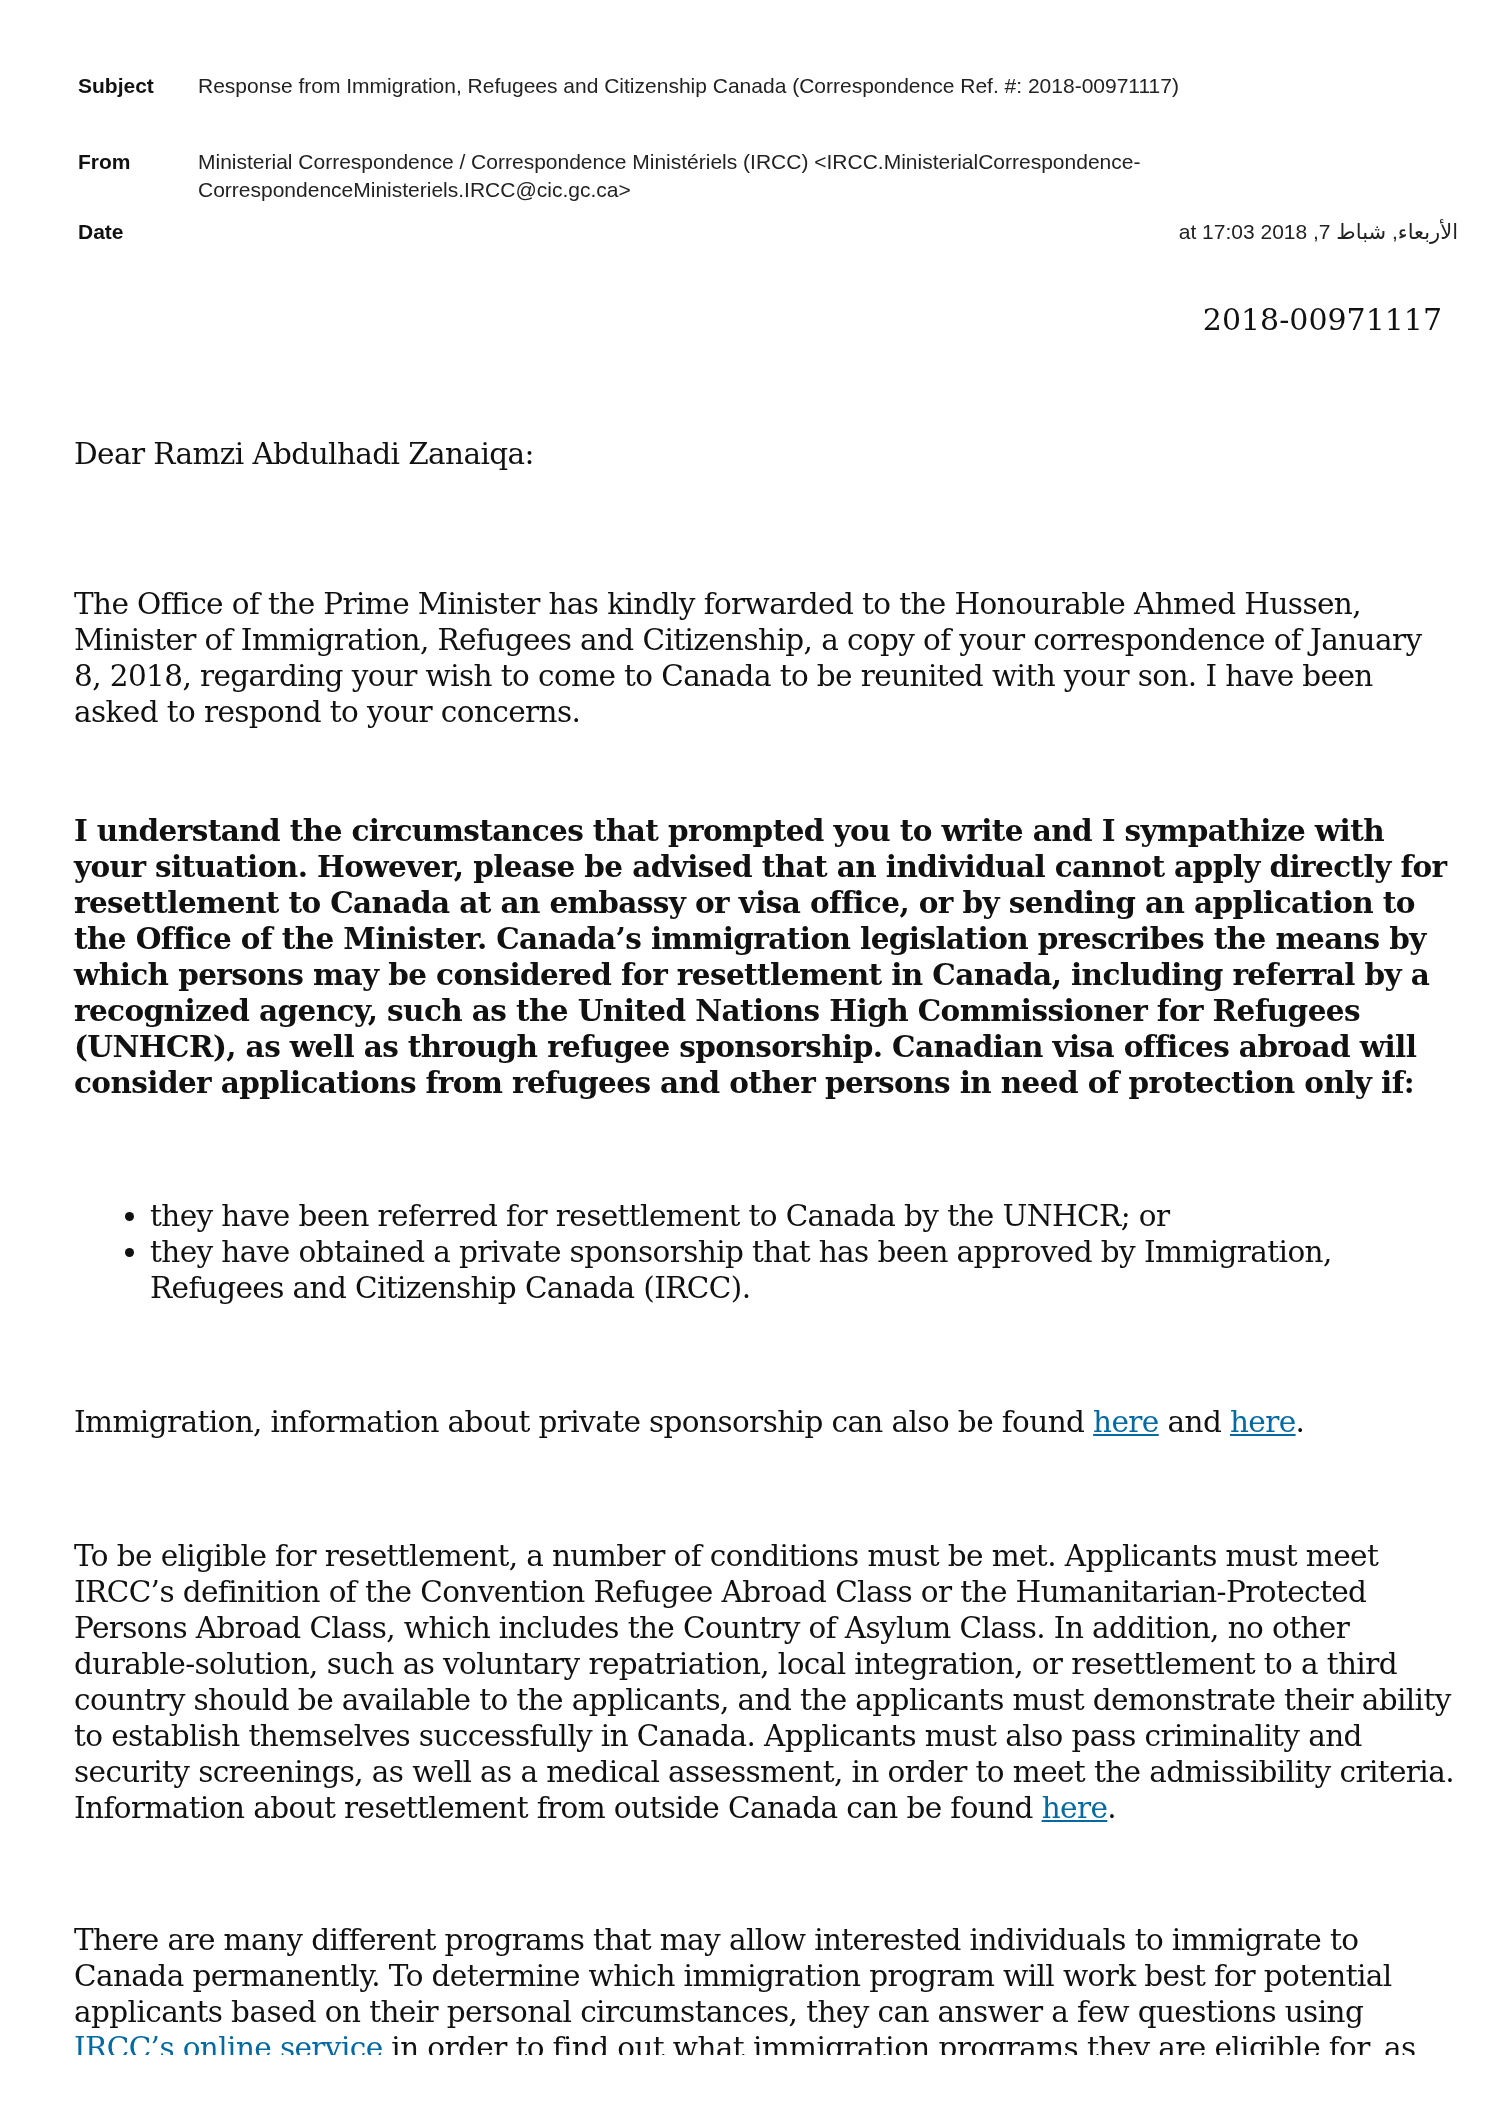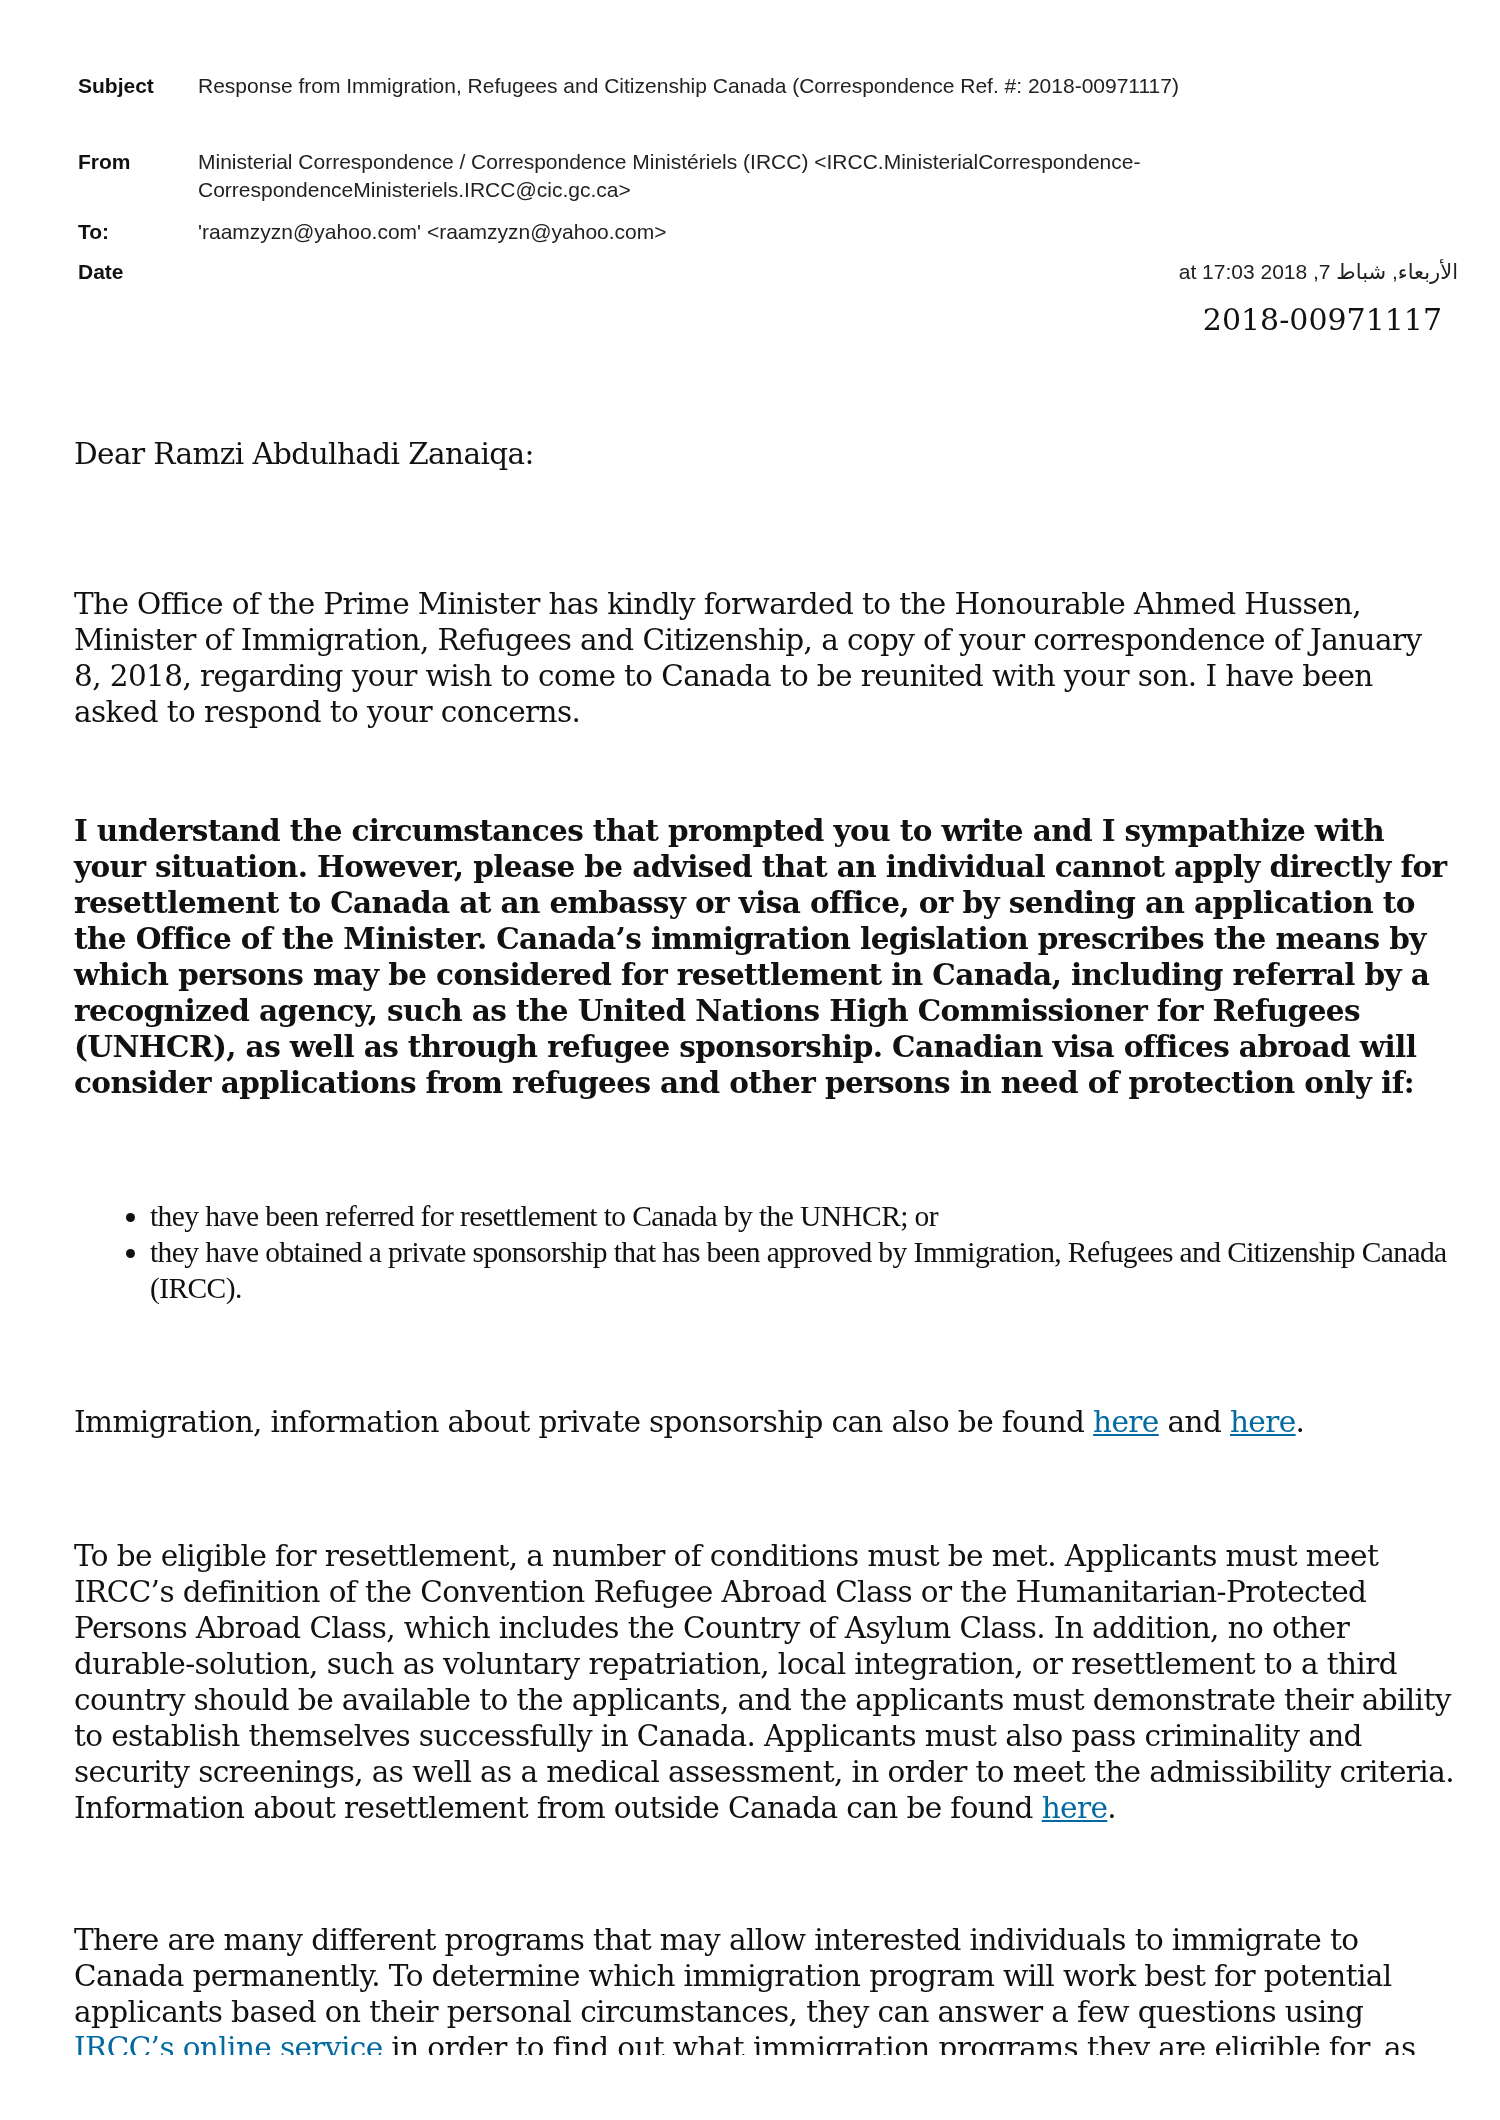--- a/index.html
+++ b/index.html
@@ -9,21 +9,21 @@
   .hrow.tight { margin-bottom:14px;margin-top:48px; }
   .hlabel { width:120px; flex:0 0 120px; font-weight:bold; color:#111; }
   .hval { flex:1; color:#222; }
   .hval .line2 { display:block; }
   .refno { position:absolute; right:58px; top:302px; font-family:"DejaVu Serif", "Liberation Serif", serif; font-size:30px; color:#111;text-align:center; }
   .letter { position:absolute; left:74px; width:1380px; font-family:"DejaVu Serif", "Liberation Serif", serif; font-size:29.5px; line-height:36px; color:#111; letter-spacing:-0.6px; word-spacing:0px; }
   .letter p { margin:0; }
   .salutation { top:436px; }
   .p1 { top:570px;margin-top:16px; }
   .p2 { top:813px;font-weight:bold; }
-  .bullets { top:1198px;font-family:Liberation Serif, serif; }
+  .bullets { top:1198px; }
   .bullets ul { margin:0; padding-left:76px; list-style:disc; }
   .bullets li { padding-left:0; }
   .p3 { top:1404px; }
   .p4 { top:1538px; }
   .p5 { top:1922px; height:133px; overflow:hidden; }
   a.link { color:#0369a1; text-decoration:underline; }
   a.link.nounder { text-decoration:none; }
 </style>
 </head>
 <body>
@@ -32,24 +32,20 @@
   <div class="hrow">
     <span class="hlabel">Subject</span>
     <span class="hval">Response from Immigration, Refugees and Citizenship Canada (Correspondence Ref. #: 2018-00971117)</span>
   </div>
   <div class="hrow tight">
     <span class="hlabel">From</span>
     <span class="hval">
       <span class="line2">Ministerial Correspondence / Correspondence Ministériels (IRCC) &lt;IRCC.MinisterialCorrespondence-</span>
       <span class="line2">CorrespondenceMinisteriels.IRCC@cic.gc.ca&gt;</span>
     </span>
-  </div>
-  <div class="hrow">
-    <span class="hlabel">To:</span>
-    <span class="hval">'raamzyzn@yahoo.com' &lt;raamzyzn@yahoo.com&gt;</span>
   </div>
   <div class="hrow">
     <span class="hlabel">Date</span>
     <span class="hval" dir="rtl" style="text-align:right; unicode-bidi:plaintext;">الأربعاء, شباط 7, 2018 at 17:03</span>
   </div>
 </div>
 
 <div class="refno">2018-00971117</div>
 
 <div class="letter salutation">

